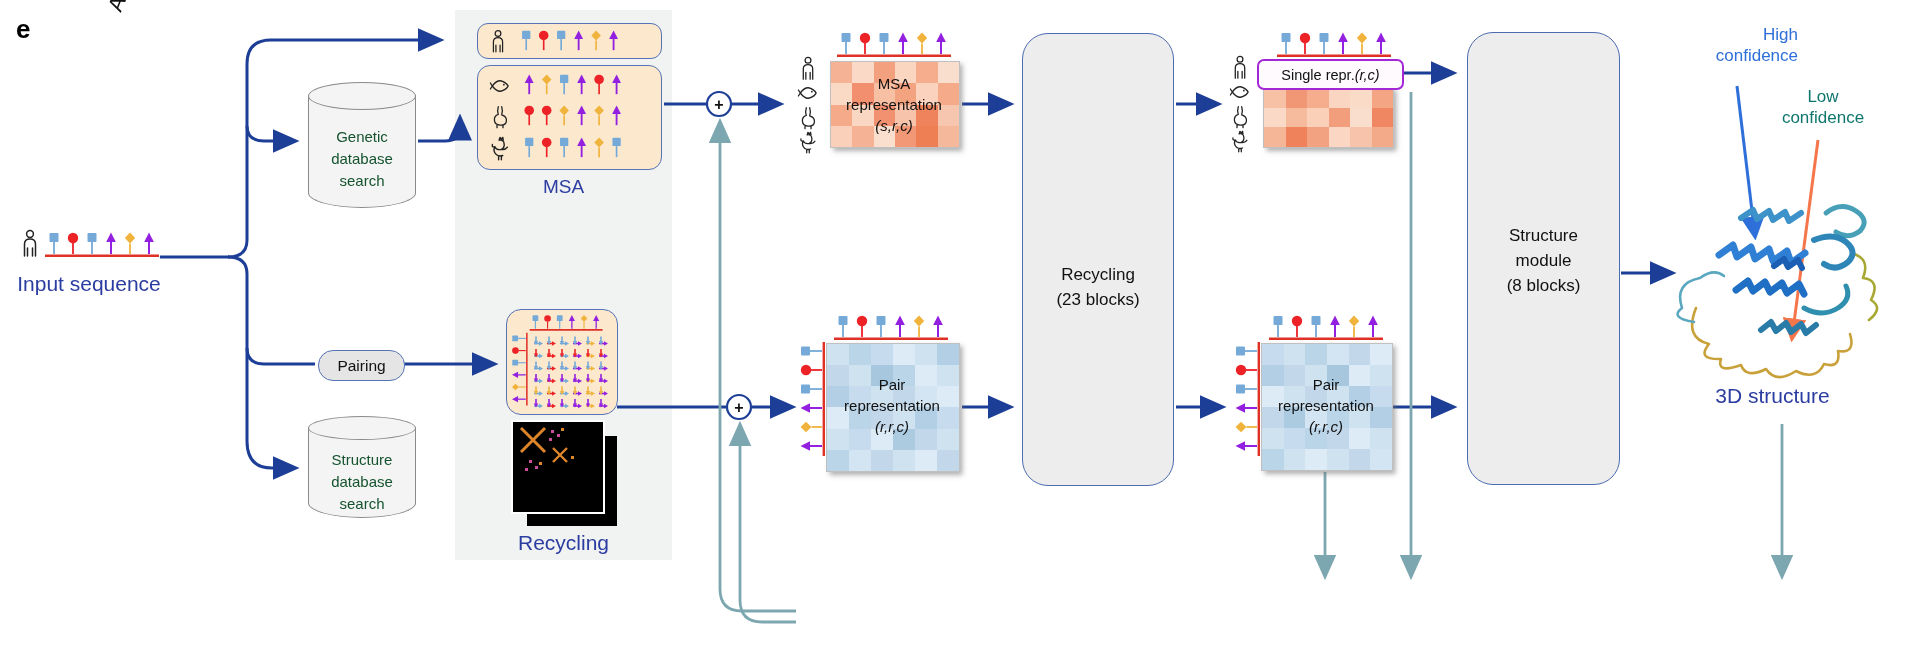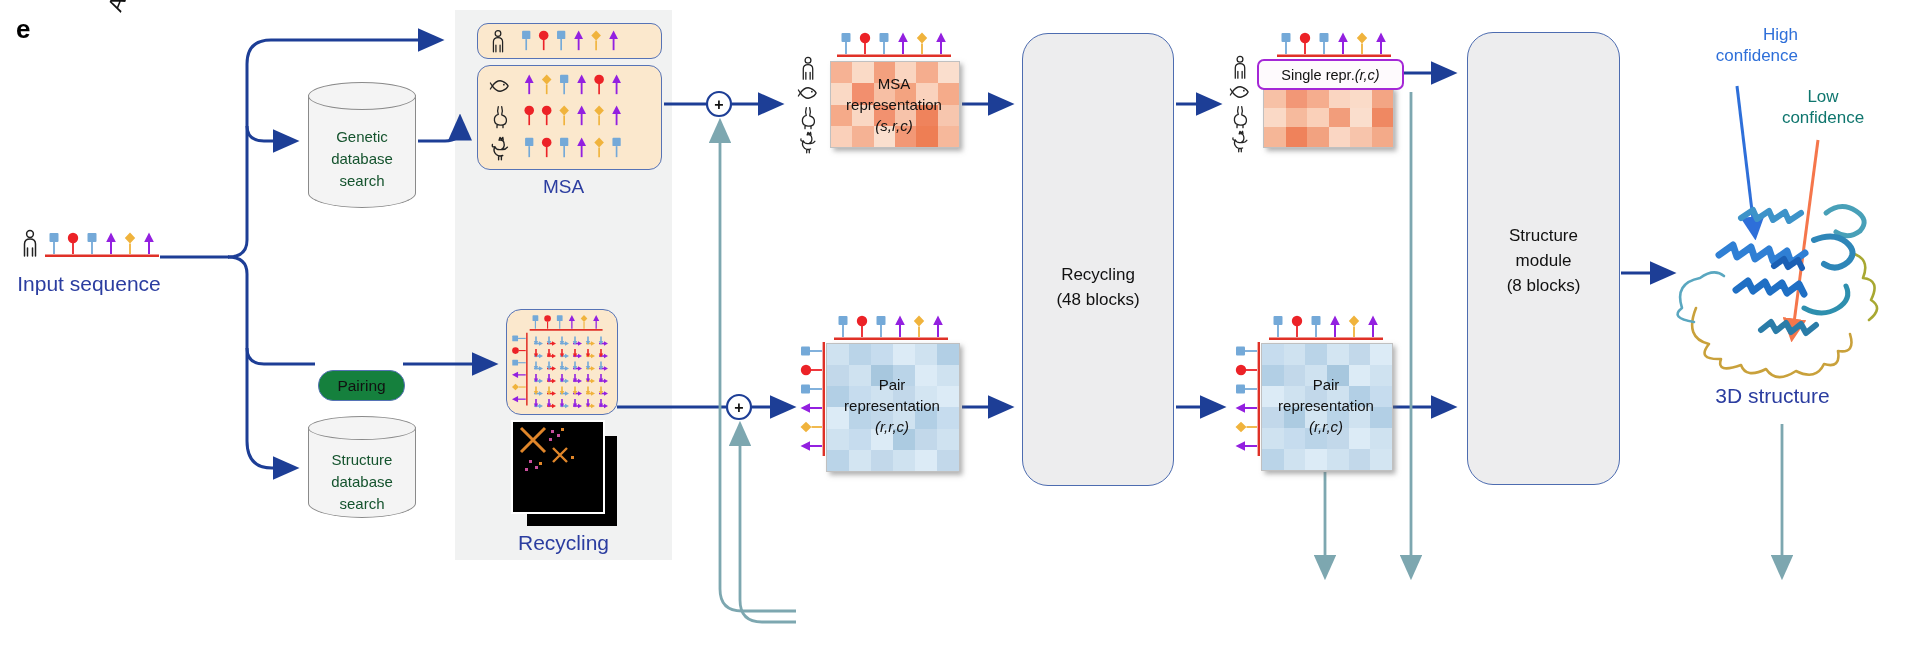--- a/index.html
+++ b/index.html
@@ -15,22 +15,22 @@
   .templates-label{left:455px;top:531px;width:217px;text-align:center;}
   .threed-label{left:1700px;top:384px;width:145px;text-align:center;}
   .cylinder{left:308px;width:108px;}
   .cyl-top{position:absolute;left:0;right:0;top:0;height:26px;border:1.5px solid #8a8a8a;
            border-radius:50%;background:#f4f4f4;z-index:2;}
   .cyl-body{position:absolute;left:0;right:0;top:13px;bottom:0;border:1.5px solid #8a8a8a;border-top:none;
             border-radius:0 0 54px 54px / 0 0 15px 15px;background:#f4f4f4;z-index:1;}
   .cyl-text{position:absolute;left:0;right:0;z-index:3;text-align:center;font-size:15px;line-height:22px;color:#14532d;}
   .peach-box{background:#fbe8cd;border:1.6px solid #5673b6;}
   .msa-row{display:flex;align-items:center;gap:8px;}
-  .pill{left:318px;top:350px;width:85px;height:29px;background:#15803d;border:1.8px solid #5673b6;
-        border-radius:15px;display:flex;align-items:center;justify-content:center;font-size:15.5px;color:#111;margin-top:20px;}
+  .pill{left:318px;top:350px;width:85px;height:29px;background:#e5e5e5;border:1.8px solid #5673b6;
+        border-radius:15px;display:flex;align-items:center;justify-content:center;font-size:15.5px;color:#111;}
   .module{background:#ededee;border:1.8px solid #4d6cb0;border-radius:26px;}
   .module-text{position:absolute;left:0;right:0;text-align:center;font-size:17px;line-height:25px;color:#111;}
   .heatmap{display:grid;box-shadow:2.5px 3px 5px rgba(110,110,110,.55);border:1px solid #c0c0c0;}
   .hm-text{display:flex;flex-direction:column;align-items:center;justify-content:center;
            text-align:center;font-size:15px;line-height:21px;color:#111;}
   .dims{font-style:italic;}
   .purple-box{border:2.6px solid #a427d6;border-radius:7px;background:#fefafd;display:flex;
               align-items:center;justify-content:center;font-size:14.5px;color:#111;white-space:nowrap;}
   .black-square{background:#000;}
   .front-sq{outline:2px solid #fff;}
@@ -531,21 +531,21 @@
     </div>
   <div class="abs hm-text" style="left:830px;top:64px;width:128px;height:80px;">
     <div>MSA</div>
     <div>representation</div>
     <div class="dims">(s,r,c)</div>
   </div>
 
   <div class="abs module" style="left:1022px;top:33px;width:150px;height:451px;">
     <div class="module-text" style="top:228px;">
       <div>Recycling</div>
-      <div>(48 blocks)</div>
+      <div>(23 blocks)</div>
     </div>
   </div>
 
   <span class="abs seq-host" style="left:1276px;top:31px;">
       <svg width="116" height="27" viewBox="0 0 116 27">
         <rect x="5.5" y="2" width="9" height="9" rx="1" fill="#74a9d8"></rect>
         <line x1="10" y1="11" x2="10" y2="23" stroke="#74a9d8" stroke-width="1.8"></line>
         <circle cx="29" cy="7" r="5.2" fill="#ec2227"></circle>
         <line x1="29" y1="12" x2="29" y2="23" stroke="#ec2227" stroke-width="1.8"></line>
         <rect x="43.5" y="2" width="9" height="9" rx="1" fill="#74a9d8"></rect>

